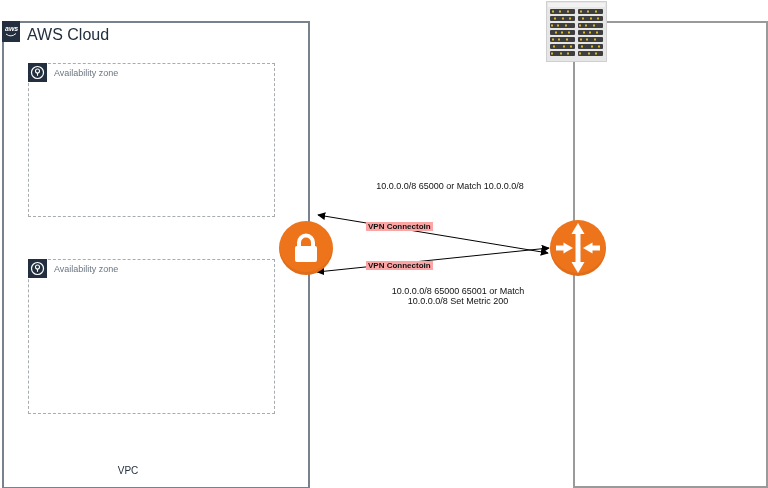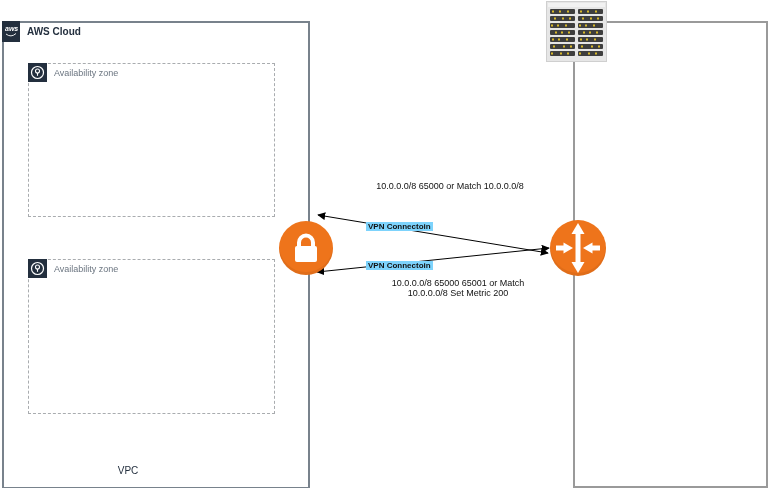--- a/index.html
+++ b/index.html
@@ -3,22 +3,22 @@
 <meta charset="utf-8">
 <style>
   html,body{margin:0;padding:0;background:#fff;}
   .canvas{position:relative;width:768px;height:488px;background:#ffffff;
           font-family:"Liberation Sans",sans-serif;overflow:hidden;}
 
   
   .vpc-box{position:absolute;left:2px;top:21px;width:304px;height:464px;
            border:2px solid #78828C;background:transparent;}
   .aws-badge{position:absolute;left:2px;top:21px;width:18px;height:21px;}
-  .aws-cloud-label{position:absolute;left:27px;top:26px;font-size:10px;
-                   font-weight:bold;color:#232F3E;white-space:nowrap;}
+  .aws-cloud-label{position:absolute;left:27px;top:26px;font-size:16px;
+                   font-weight:normal;color:#232F3E;white-space:nowrap;}
   .az{position:absolute;left:28px;width:245px;border:1px dashed #A9ACAF;}
   .az1{top:63px;height:152px;}
   .az2{top:259px;height:153px;}
   .az-badge{position:absolute;left:-1px;top:-1px;width:19px;height:19px;}
   .az-label{position:absolute;left:25px;top:4px;font-size:9px;color:#6B7580;white-space:nowrap;}
   .vpc-label{position:absolute;left:98px;top:465px;width:60px;text-align:center;
              font-size:10px;color:#232F3E;}
 
   
   .dc-box{position:absolute;left:573px;top:21px;width:191px;height:463px;
@@ -34,23 +34,23 @@
   .lock{left:279px;top:221px;width:54px;height:54px;}
   .router{left:550px;top:220px;width:56px;height:56px;}
 
   
   .overlay{position:absolute;left:0;top:0;width:768px;height:488px;pointer-events:none;}
 
   
   .route-note{position:absolute;text-align:center;font-size:9px;font-weight:normal;
               color:#111;line-height:10px;}
   .note1{left:350px;top:181px;width:200px;}
-  .note2{left:358px;top:278px;width:200px;}
+  .note2{left:358px;top:286px;width:200px;}
   .conn-label{position:absolute;font-size:8px;font-weight:bold;color:#111;
-              background:#7dd3fc;padding:0 2px;white-space:nowrap;}
+              background:#fca5a5;padding:0 2px;white-space:nowrap;}
   .conn1{left:366px;top:222px;}
   .conn2{left:366px;top:261px;}
 </style>
 </head>
 <body>
 
 <div class="canvas">
 
   <div class="vpc-box"></div>
 

